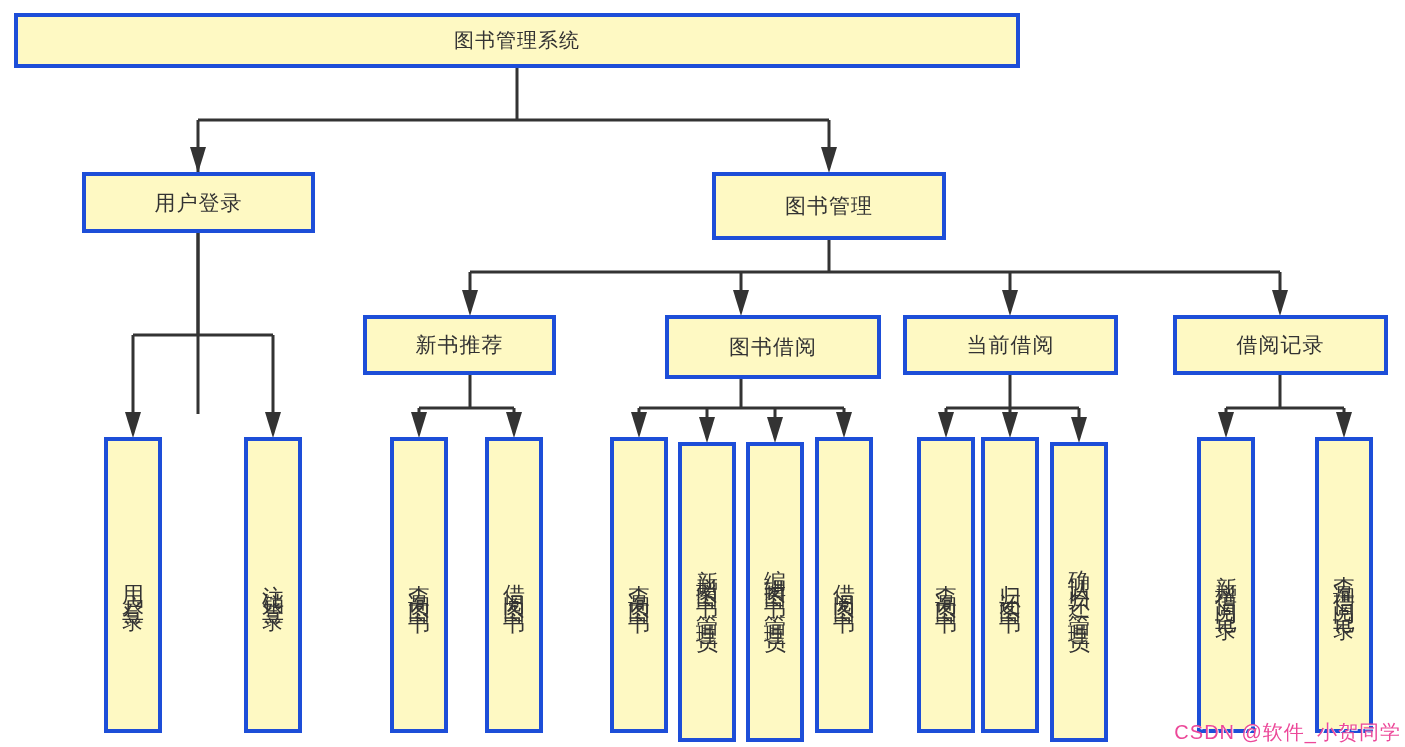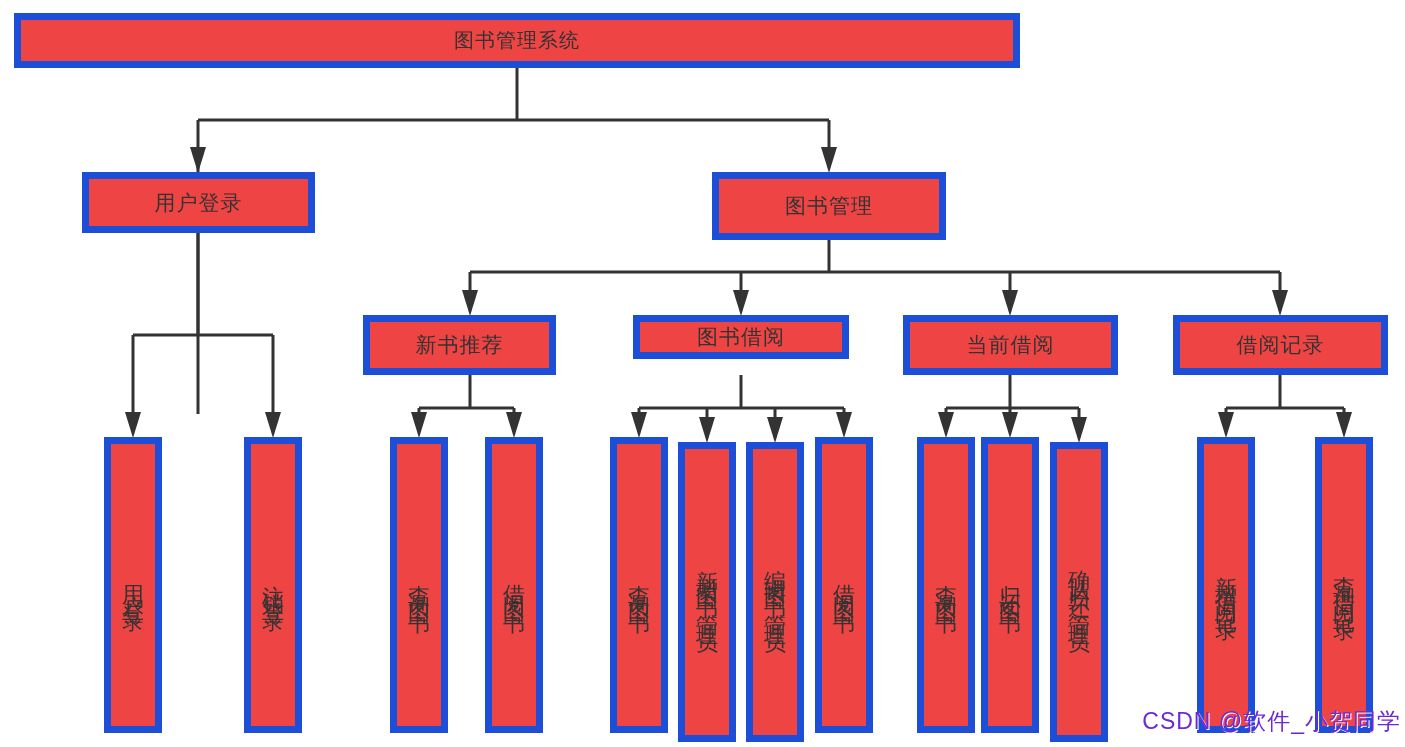--- a/index.html
+++ b/index.html
@@ -2,33 +2,33 @@
 <html><head>
 <meta charset="utf-8">
 <style>
   html,body{margin:0;padding:0;background:#fff;}
   .stage{
     position:relative;width:1405px;height:747px;background:#ffffff;
     font-family:"Liberation Sans", sans-serif;color:#333;overflow:hidden;
   }
   .wires{position:absolute;left:0;top:0;width:1405px;height:747px;}
   .node{
-    position:absolute;box-sizing:border-box;background:#ef4444;
-    border:7px solid #1d4ed8;display:flex;align-items:center;justify-content:center;
+    position:absolute;box-sizing:border-box;background:#fef9c3;
+    border:4px solid #1d4ed8;display:flex;align-items:center;justify-content:center;
   }
   .hbox span{font-size:21px;letter-spacing:1px;white-space:nowrap;}
   .root span{font-size:20px;}
   .vbox{top:437px;height:296px;width:58px;}
   .vbox.tall{top:442px;height:300px;}
   .vtext{
     writing-mode:vertical-rl;text-orientation:mixed;
     font-size:22px;letter-spacing:9px;line-height:1;white-space:nowrap;
   }
   .watermark{
-    position:absolute;right:4px;bottom:10px;font-size:23px;color:#6d28d9;
+    position:absolute;right:4px;bottom:1px;font-size:20px;color:#ec4899;
     text-shadow:1px 1px 0 #ffffff;letter-spacing:1px;z-index:5;white-space:nowrap;
   }
 </style>
 </head>
 <body>
 
 <div class="stage">
 
   <svg class="wires" viewBox="0 0 1405 747" aria-hidden="true">
     <g stroke="#333" stroke-width="3" fill="none">
@@ -70,21 +70,21 @@
   <div class="node hbox" style="left:82px;top:172px;width:233px;height:61px">
     <span>用户登录</span>
   </div>
   <div class="node hbox" style="left:712px;top:172px;width:234px;height:68px">
     <span>图书管理</span>
   </div>
 
   <div class="node hbox" style="left:363px;top:315px;width:193px;height:60px">
     <span>新书推荐</span>
   </div>
-  <div class="node hbox" style="left:633px;top:315px;width:216px;height:44px">
+  <div class="node hbox" style="left:665px;top:315px;width:216px;height:64px">
     <span>图书借阅</span>
   </div>
   <div class="node hbox" style="left:903px;top:315px;width:215px;height:60px">
     <span>当前借阅</span>
   </div>
   <div class="node hbox" style="left:1173px;top:315px;width:215px;height:60px">
     <span>借阅记录</span>
   </div>
 
   <div class="node vbox" style="left:104px">

